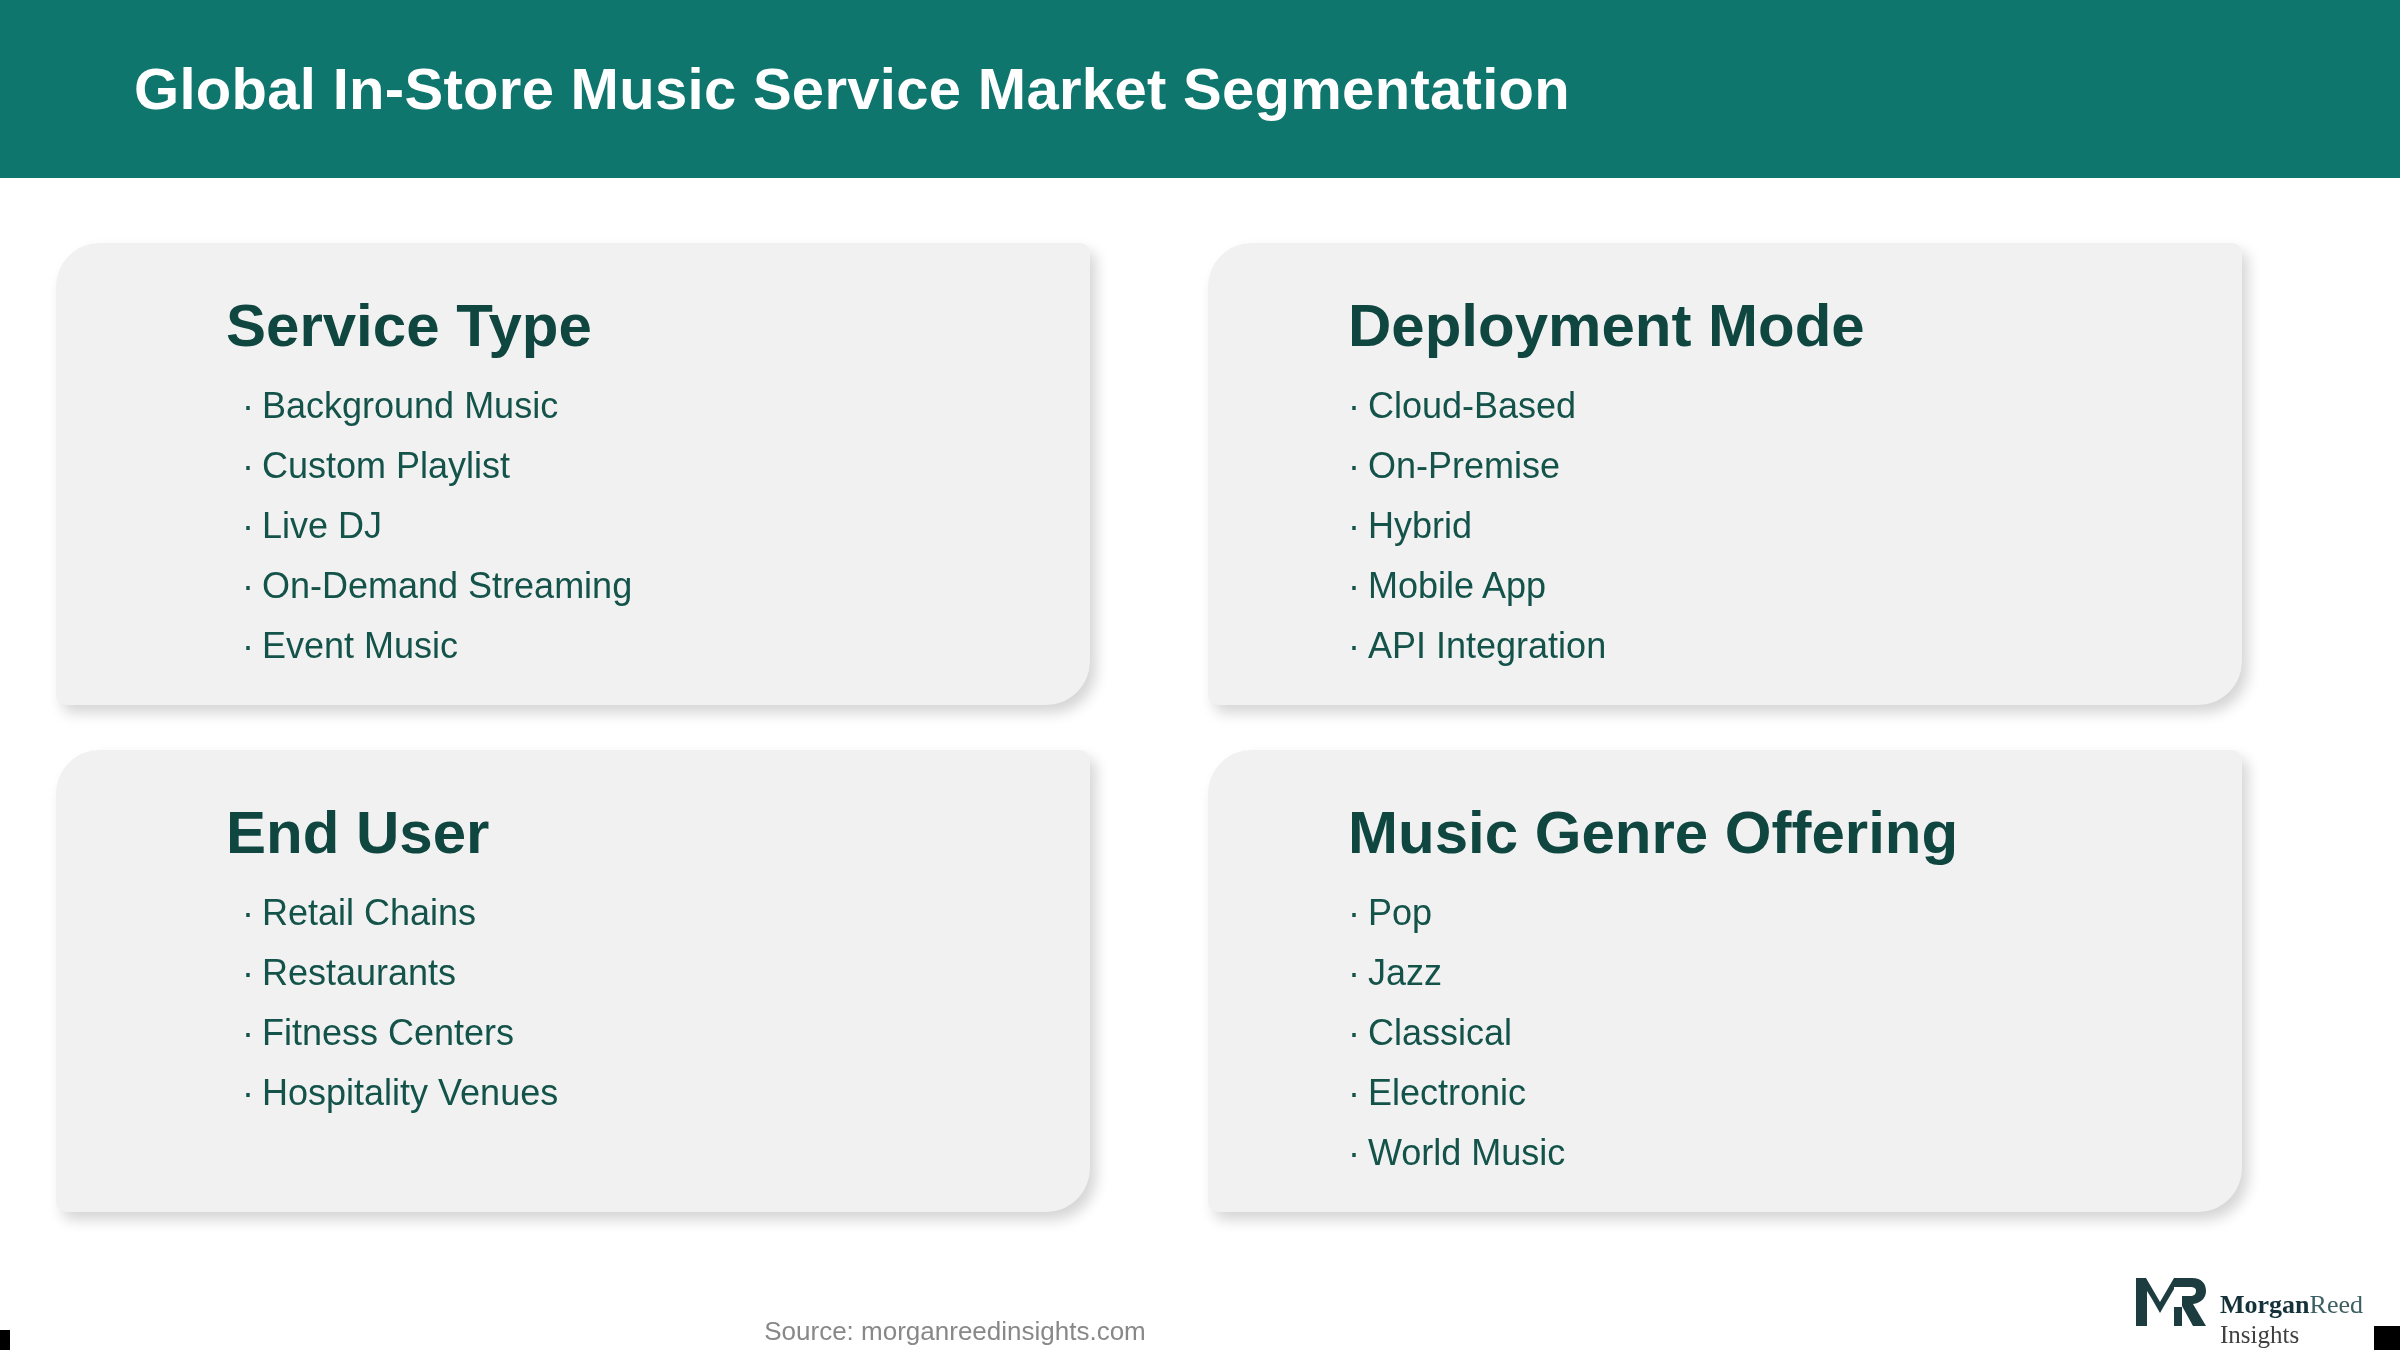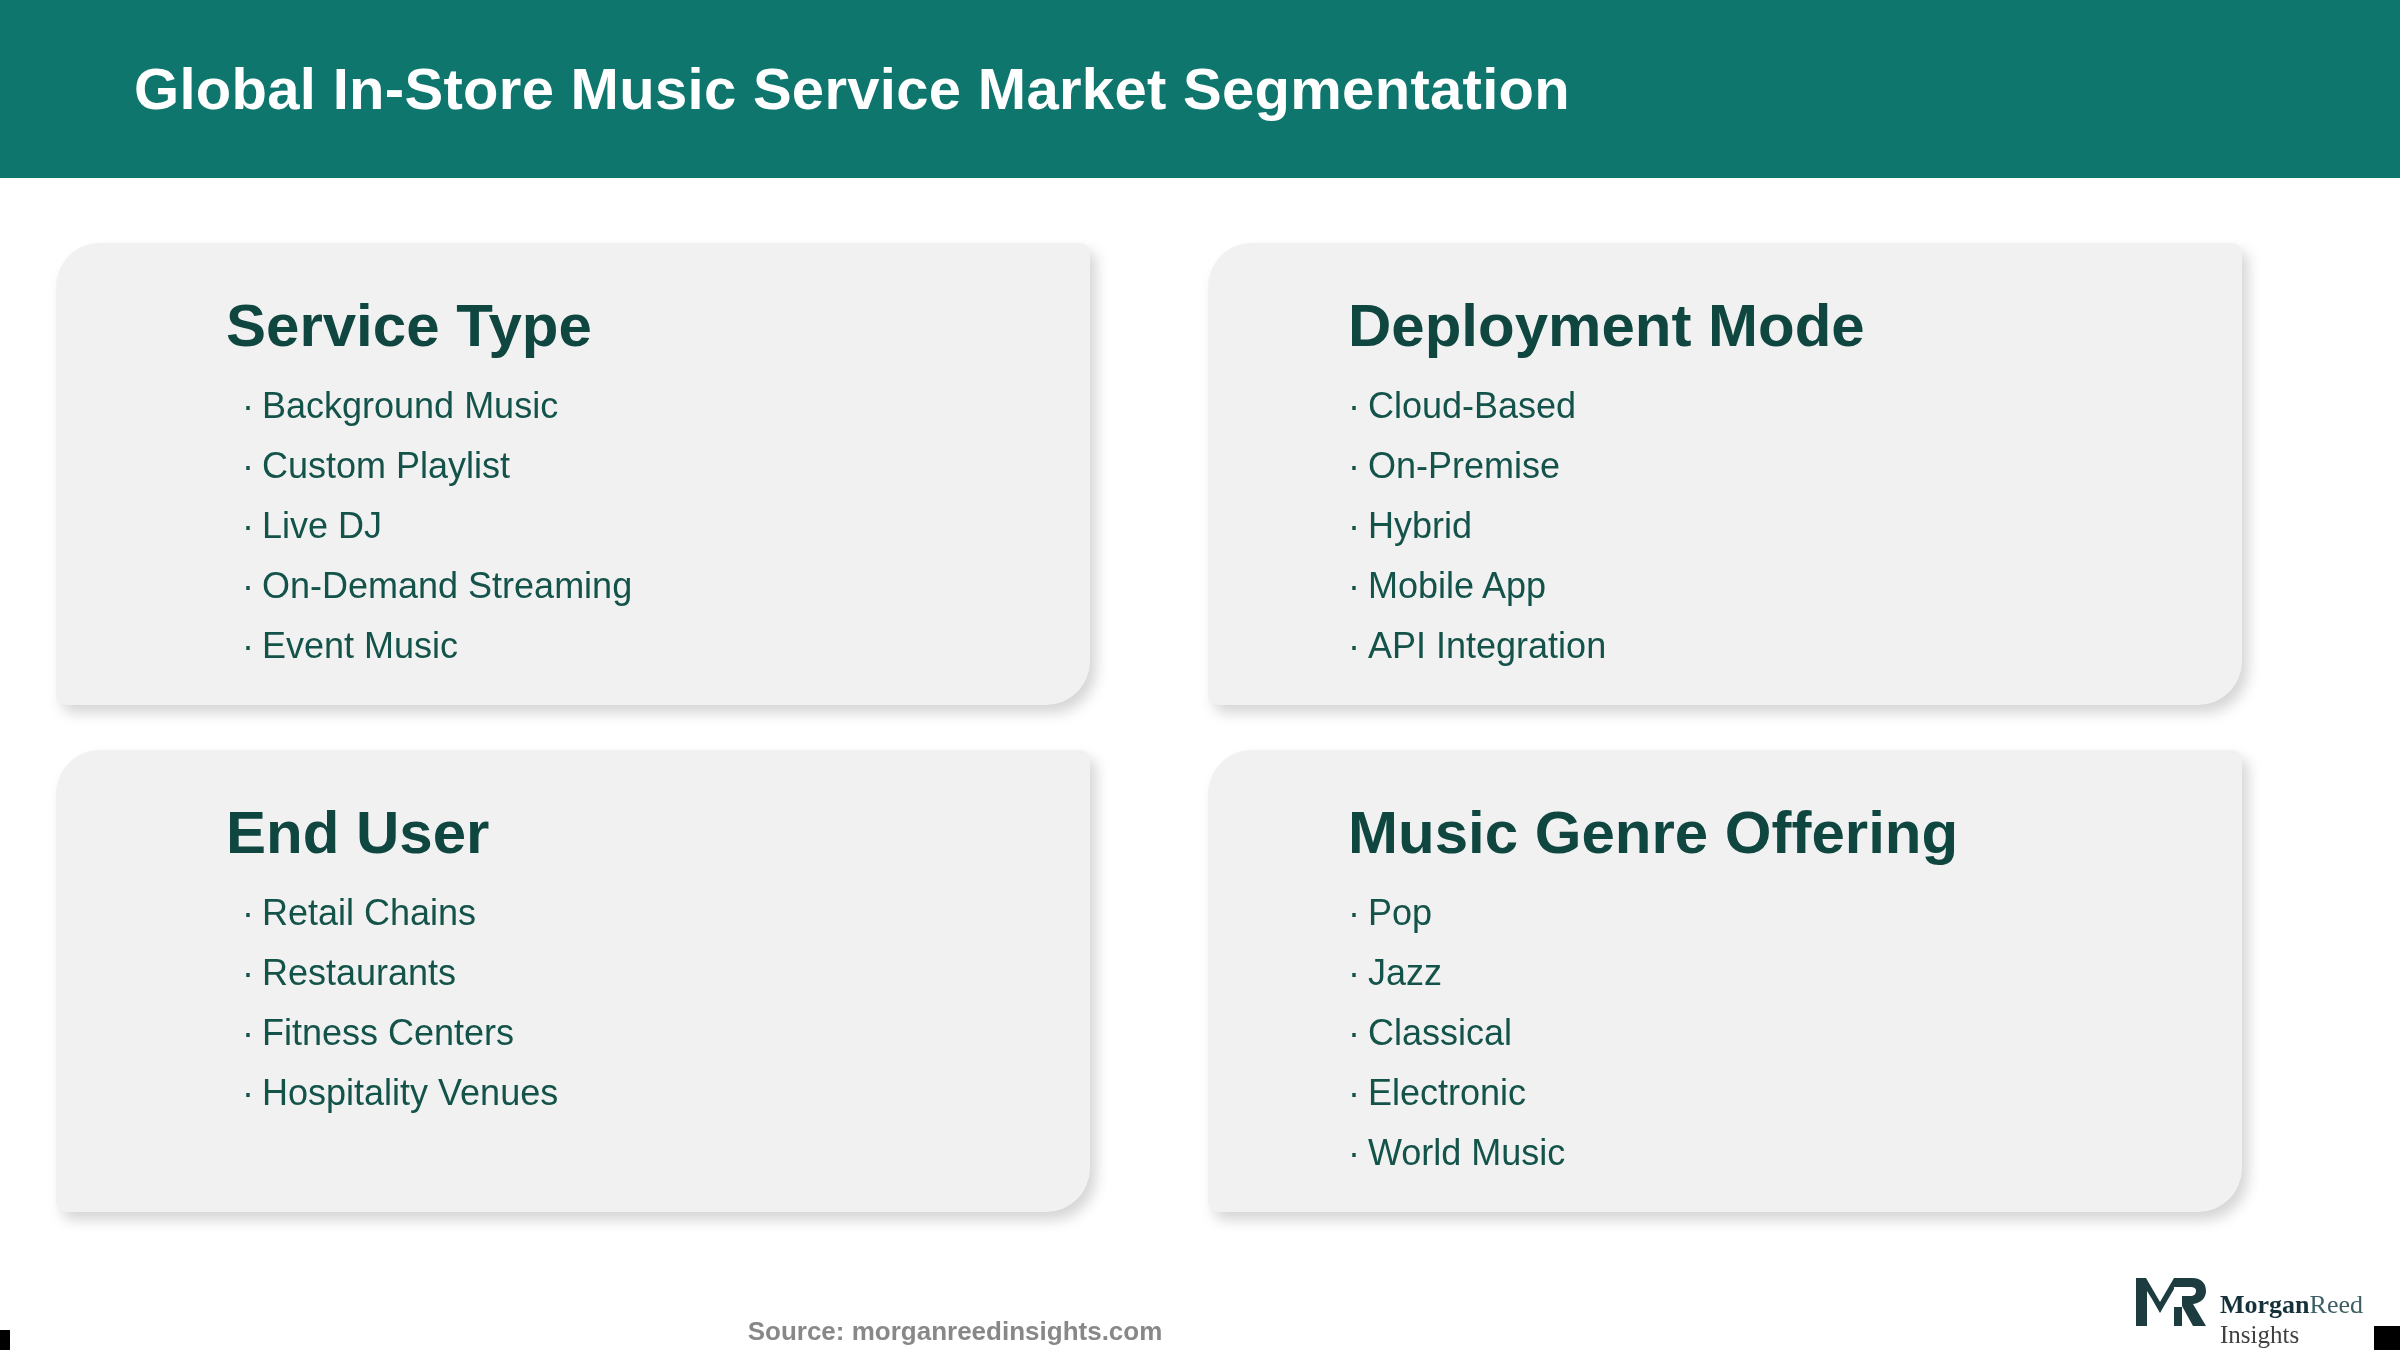--- a/index.html
+++ b/index.html
@@ -118,21 +118,21 @@
   }
   .source-text {
     position: absolute;
     left: 0;
     top: 78px;
     width: 2400px;
     text-align: center;
     color: #888888;
     font-size: 26px;
   }
-  .source-inner { display: inline-block; transform: translateX(-245px); font-weight: bold; }
+  .source-inner { display: inline-block; transform: translateX(-245px); }
 
   
   .logo {
     position: absolute;
     left: 2134px;
     top: 1268px;
     width: 230px;
     height: 66px;
     display: flex;
     align-items: center;

